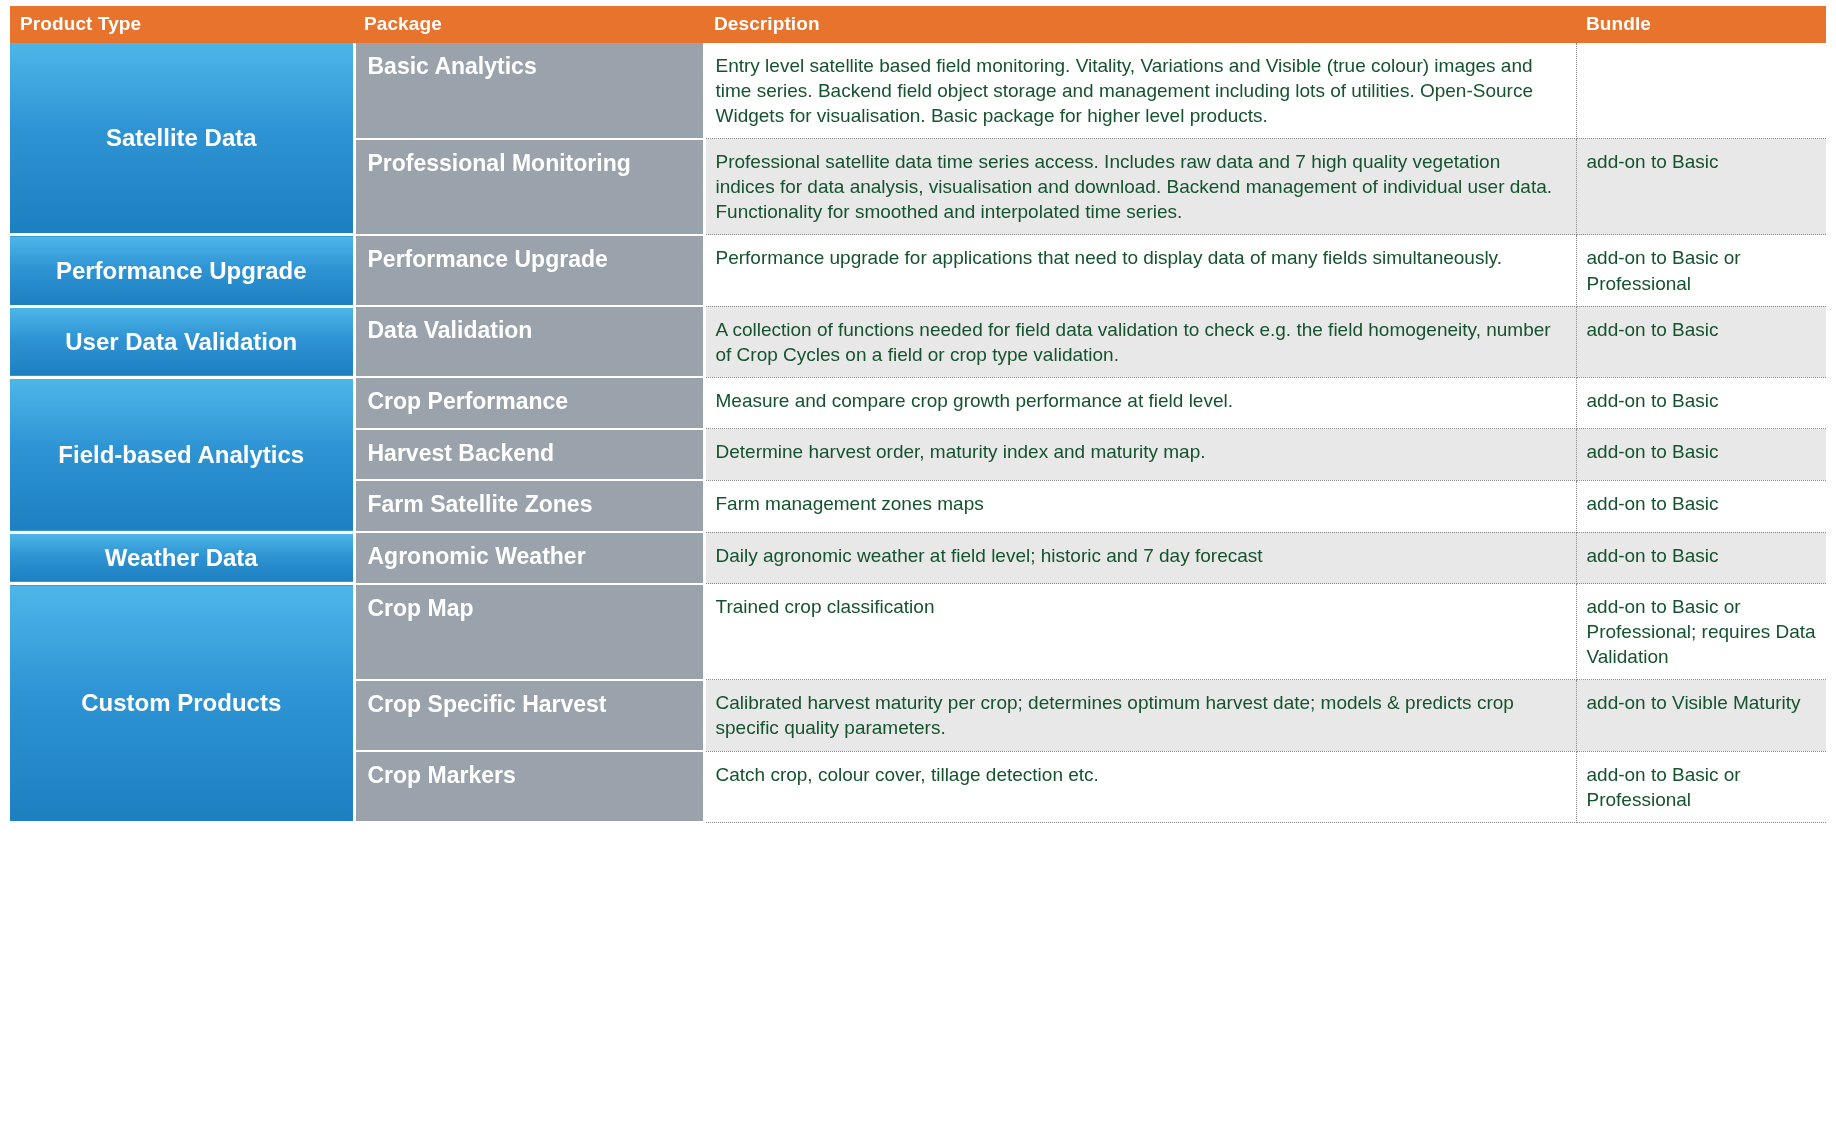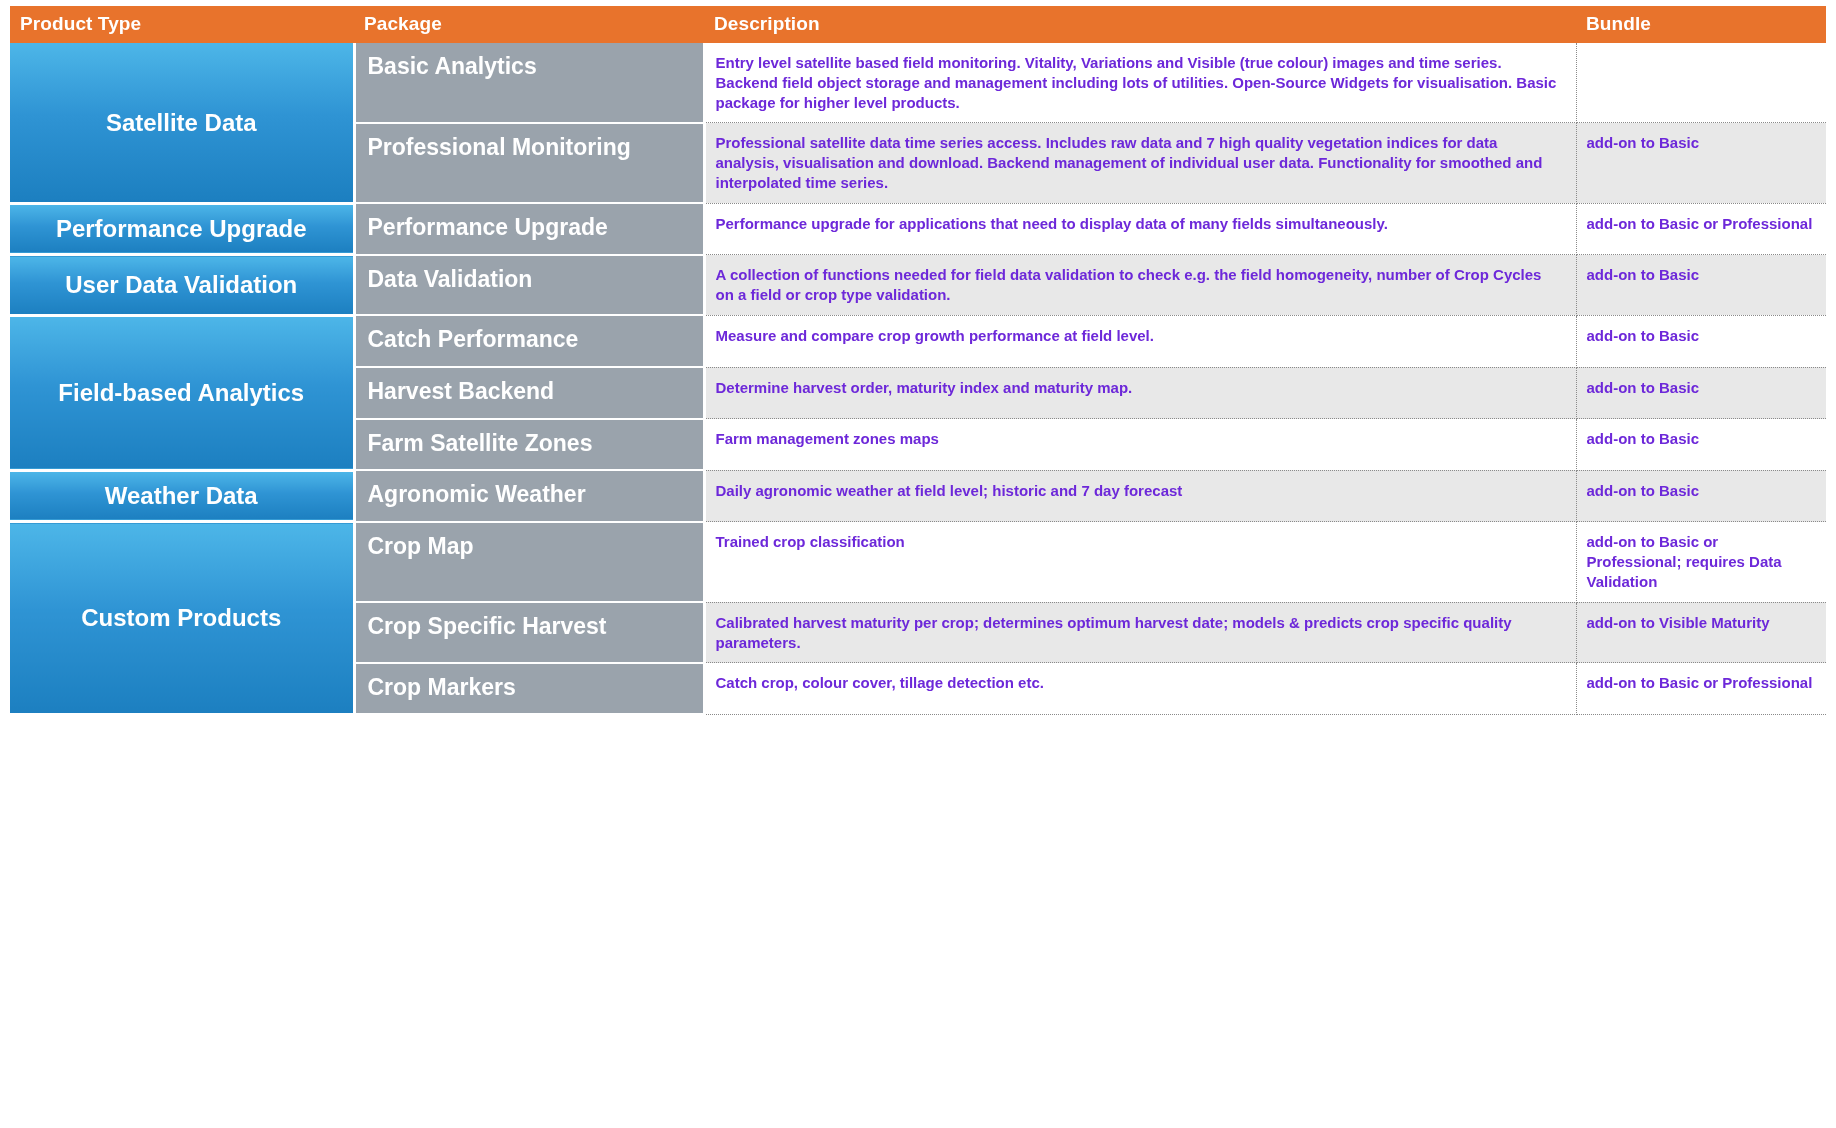--- a/index.html
+++ b/index.html
@@ -38,23 +38,22 @@
     text-align: left;
     padding: 7px 10px 8px 10px;
     vertical-align: middle;
     border: none;
     letter-spacing: 0.1px;
   }
 
   td {
     vertical-align: top;
     border: none;
-    font-size: 15px;
-    color: #6d28d9;
-    font-weight: bold;
+    font-size: 19px;
+    color: #14532d;
   }
 
   
   td.type-cell {
     background: linear-gradient(180deg, #4db6e8 0%, #2f94d4 45%, #1c7fc0 100%);
     color: #ffffff;
     font-size: 24px;
     font-weight: bold;
     text-align: center;
     vertical-align: middle;
@@ -136,21 +135,21 @@
           <td class="bundle-cell">add-on to Basic or Professional</td>
         </tr>
         <tr class="shade">
           <td class="type-cell" rowspan="1">User Data Validation</td>
           <td class="pkg-cell">Data Validation</td>
           <td class="desc-cell">A collection of functions needed for field data validation to check e.g. the field homogeneity, number of Crop Cycles on a field or crop type validation.</td>
           <td class="bundle-cell">add-on to Basic</td>
         </tr>
         <tr class="plain">
           <td class="type-cell" rowspan="3">Field-based Analytics</td>
-          <td class="pkg-cell">Catch Performance</td>
+          <td class="pkg-cell">Crop Performance</td>
           <td class="desc-cell">Measure and compare crop growth performance at field level.</td>
           <td class="bundle-cell">add-on to Basic</td>
         </tr>
         <tr class="shade">
           <td class="pkg-cell">Harvest Backend</td>
           <td class="desc-cell">Determine harvest order, maturity index and maturity map.</td>
           <td class="bundle-cell">add-on to Basic</td>
         </tr>
         <tr class="plain">
           <td class="pkg-cell">Farm Satellite Zones</td>

